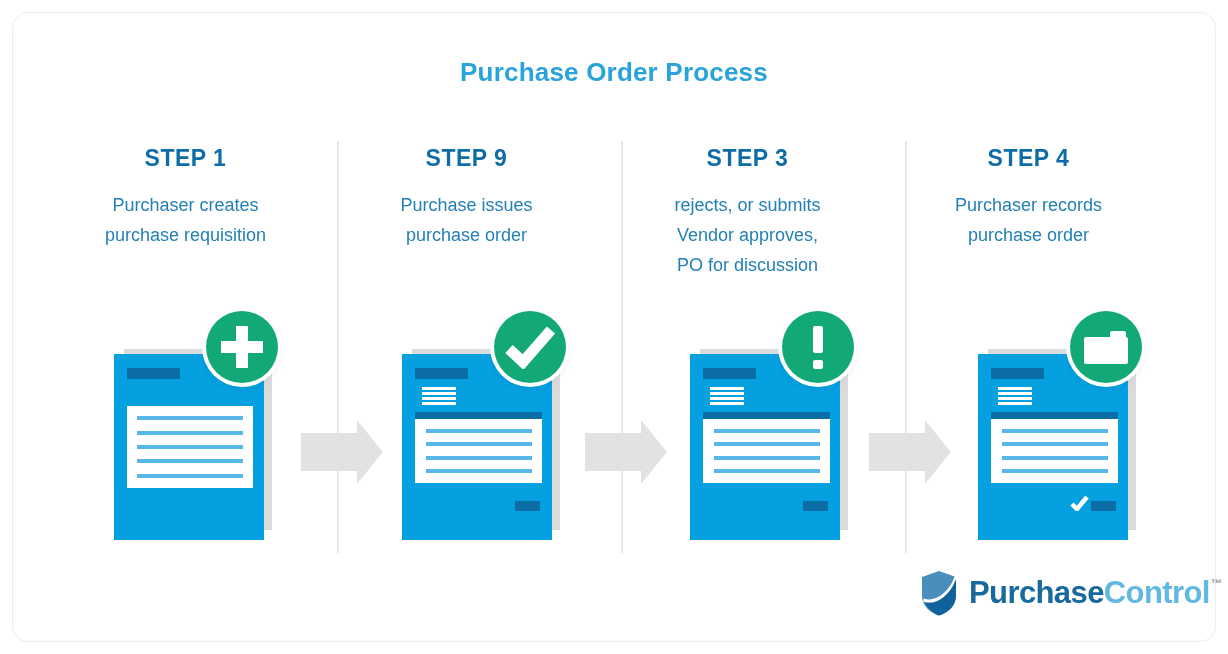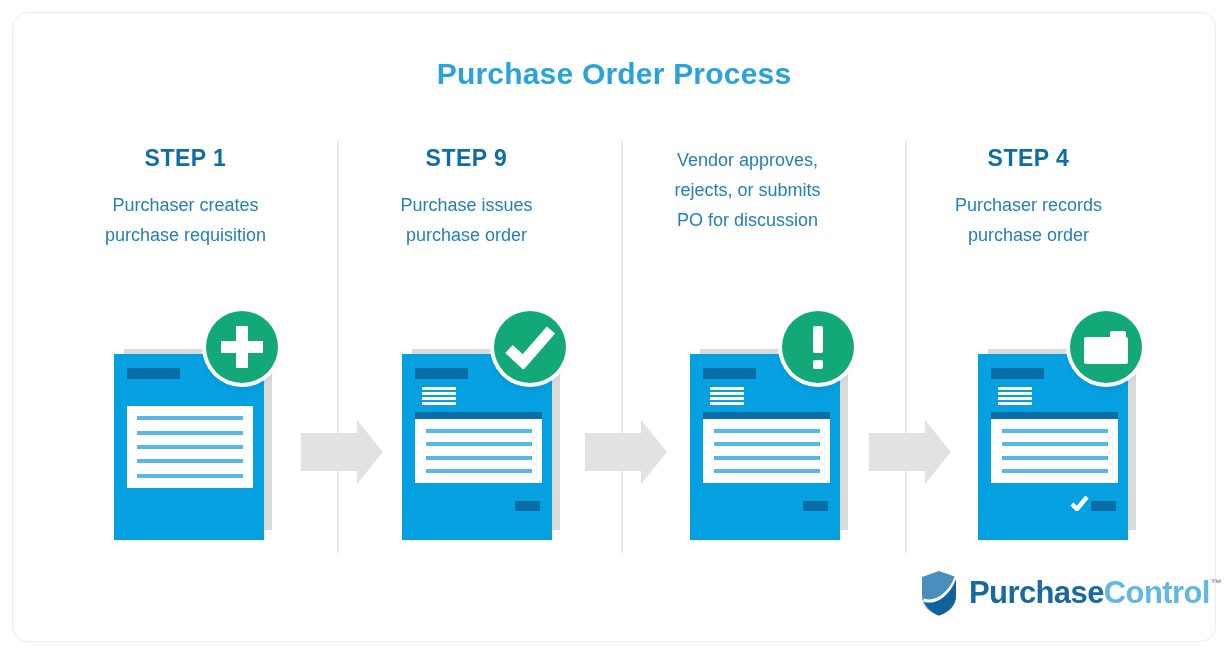--- a/index.html
+++ b/index.html
@@ -7,21 +7,21 @@
     width:1228px;height:654px;position:relative;overflow:hidden;
     background:#ffffff;
     font-family:"Liberation Sans", sans-serif;
   }
   .card{
     position:absolute;left:12px;top:12px;width:1204px;height:630px;
     box-sizing:border-box;background:#fff;border:1px solid #ededed;border-radius:16px;
   }
   .title{
     position:absolute;top:44px;left:0;width:100%;text-align:center;
-    font-size:30px;font-weight:bold;color:#2AA2DC;letter-spacing:.2px;
+    font-size:26px;font-weight:bold;color:#2AA2DC;letter-spacing:.2px;
   }
   .cols{position:absolute;top:132px;left:32px;width:1124px;display:flex;}
   .col{width:281px;text-align:center;}
   .step-label{font-size:23px;font-weight:bold;color:#0E6CA6;letter-spacing:.5px;margin-bottom:18px;}
   .step-desc{font-size:18px;line-height:30px;color:#2380B6;}
   .step-desc span{display:block;}
   .divider{position:absolute;top:128px;width:2px;height:412px;background:#E9E9E9;}
   .d1{left:324px}.d2{left:608px}.d3{left:892px}
 
   
@@ -86,23 +86,24 @@
       </div>
     </div>
     <div class="col">
       <div class="step-label">STEP 9</div>
       <div class="step-desc">
         <span>Purchase issues</span>
         <span>purchase order</span>
       </div>
     </div>
     <div class="col">
-      <div class="step-desc">
+      <div class="step-label">STEP 3</div>
+      <div class="step-desc">
+        <span>rejects, or submits</span>
         <span>Vendor approves,</span>
-        <span>rejects, or submits</span>
         <span>PO for discussion</span>
       </div>
     </div>
     <div class="col">
       <div class="step-label">STEP 4</div>
       <div class="step-desc">
         <span>Purchaser records</span>
         <span>purchase order</span>
       </div>
     </div>

